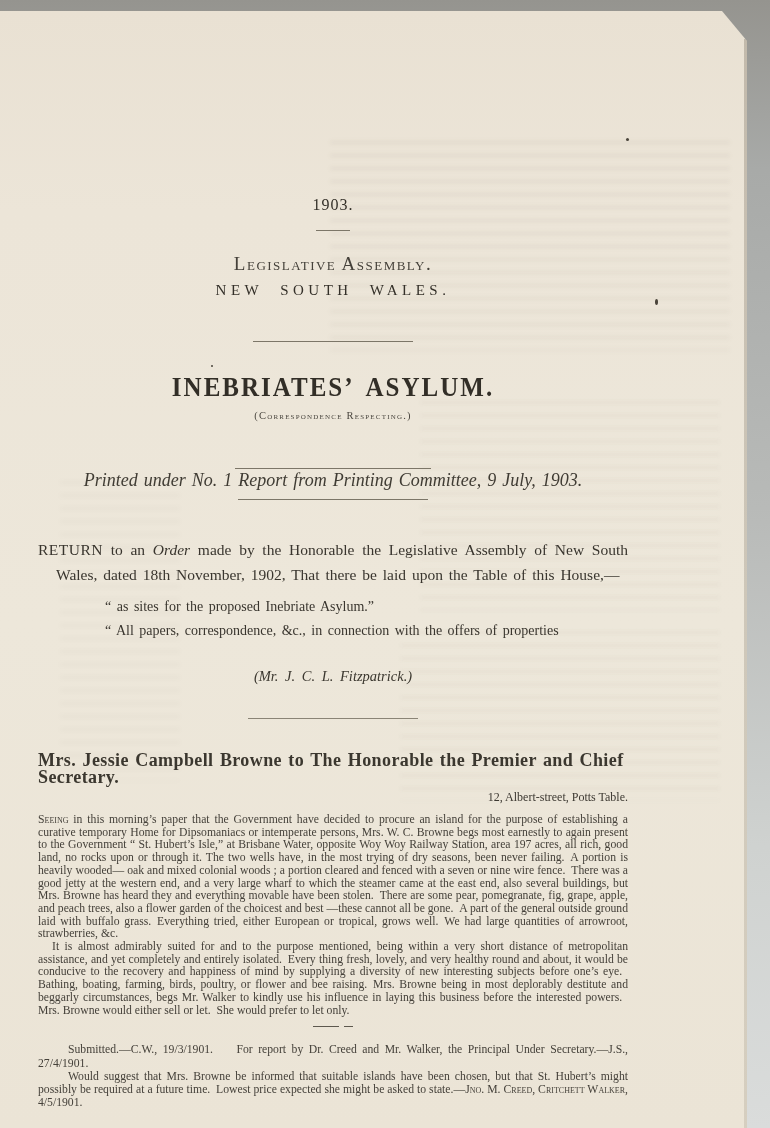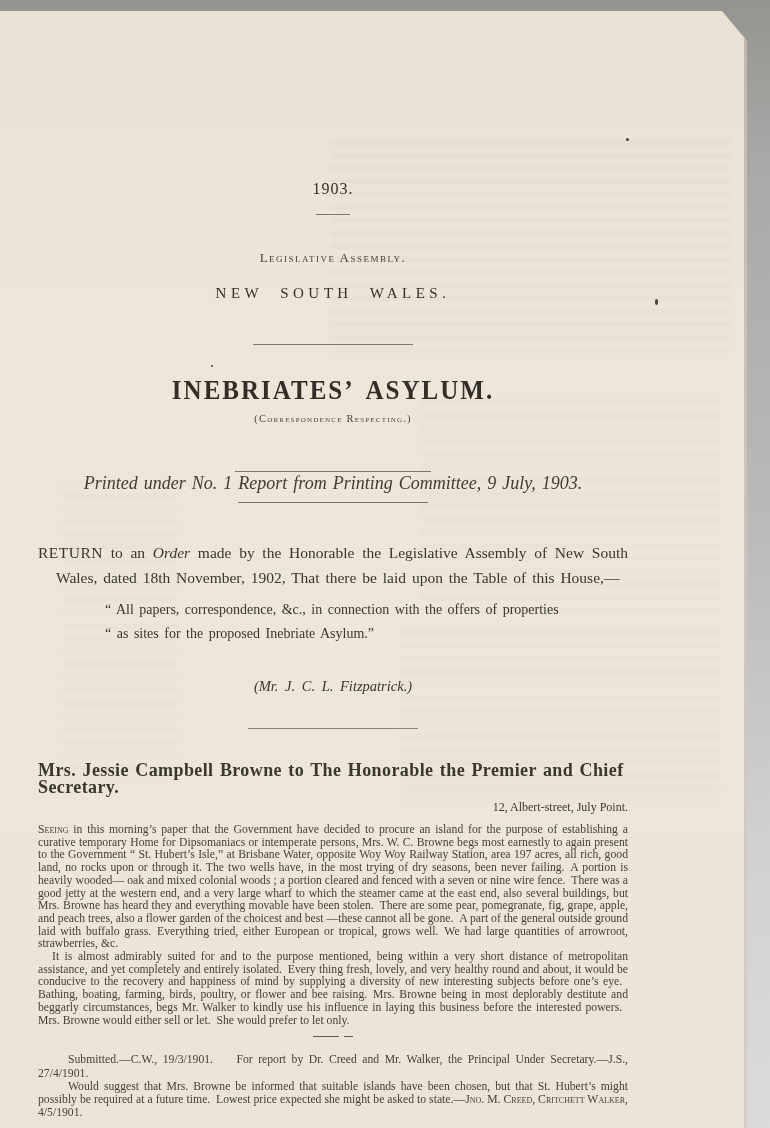--- a/index.html
+++ b/index.html
@@ -24,42 +24,42 @@
   }
   .g1{left:330px;top:130px;width:400px;height:210px;}
   .g2{left:420px;top:390px;width:300px;height:210px;opacity:.45;}
   .g3{left:400px;top:620px;width:320px;height:170px;opacity:.45;}
   .g4{left:60px;top:470px;width:120px;height:300px;opacity:.35;}
   .speck{position:absolute;background:#4a443b;border-radius:50%;}
   .s1{left:655px;top:288px;width:3px;height:6px;}
   .s2{left:626px;top:127px;width:3px;height:3px;}
   .s3{left:211px;top:354px;width:2px;height:2px;}
 
-  .content{position:absolute;left:38px;top:0;width:590px;padding-top:169px;color:#3c3831;}
+  .content{position:absolute;left:38px;top:16px;width:590px;padding-top:169px;color:#3c3831;}
   .center{text-align:center;}
   .rule{height:1px;background:#7c7668;margin-left:auto;margin-right:auto;}
   .rule-xs{width:34px;margin-top:16px;}
   .rule-md{width:160px;margin-top:42px;}
   .rule-mv{width:170px;margin-top:34px;background:#8a8476;}
   .rule-lg{width:196px;margin-top:46px;}
   .rule-lg2{width:190px;margin-top:12px;}
 
   .year{font-size:16px;line-height:18px;letter-spacing:1px;color:#343029;}
-  .assembly{margin-top:35px;font-size:13px;line-height:15px;font-variant:small-caps;letter-spacing:1.5px;color:#45413a;}
-  .state{margin-top:20px;font-size:15px;line-height:17px;letter-spacing:4.5px;word-spacing:9px;color:#343029;}
+  .assembly{margin-top:25px;font-size:19px;line-height:15px;font-variant:small-caps;letter-spacing:1.5px;color:#45413a;}
+  .state{margin-top:11px;font-size:15px;line-height:17px;letter-spacing:4.5px;word-spacing:9px;color:#343029;}
   .title{margin:30px 0 0 0;font-size:25px;line-height:30px;font-weight:700;letter-spacing:2px;word-spacing:6px;
          color:#322e27;transform:scaleY(1.08);transform-origin:center;}
   .subtitle{margin-top:8px;font-size:10.5px;line-height:12px;font-variant:small-caps;letter-spacing:1.2px;color:#4a463f;font-family:Liberation Serif, serif;}
   .note{margin-top:4px;font-size:18px;line-height:14px;font-style:italic;color:#403c34;word-spacing:1.5px;}
 
   .order-para{margin:37px 0 0 0;font-size:15.5px;line-height:25px;text-align:justify;
               padding-left:18px;text-indent:-18px;color:#39352e;word-spacing:2px;}
   .order-para .lead{letter-spacing:.5px;}
   .quotes{margin-top:8px;padding-left:67px;font-size:14px;line-height:24px;color:#39352e;word-spacing:2px;}
-  .mover{margin-top:32px;font-size:14.5px;line-height:16px;font-style:italic;word-spacing:3px;color:#3b372f;}
+  .mover{margin-top:25px;font-size:14.5px;line-height:16px;font-style:italic;word-spacing:3px;color:#3b372f;}
 
   .letter-heading{margin:33px 0 0 0;font-size:18px;line-height:17px;font-weight:700;letter-spacing:.4px;
                   word-spacing:1.5px;color:#3b372f;text-align:left;}
   .address{margin-top:5px;font-size:12px;line-height:13px;text-align:right;color:#3c3831;}
   .body-para{margin:0;font-size:11.7px;line-height:12.7px;text-align:justify;color:#45413a;}
   .body-para.first{margin-top:10px;font-family:Liberation Serif, serif;}
   .body-para.indent{text-indent:14px;}
   .sc{font-variant:small-caps;}
   .dash-rule{margin:9px auto 0 auto;width:40px;height:2px;
              background:linear-gradient(90deg,#5d584e 0 26px,transparent 26px 31px,#5d584e 31px 40px);
@@ -89,29 +89,29 @@
     <h1 class="title center">INEBRIATES’ ASYLUM.</h1>
     <div class="subtitle center">(Correspondence Respecting.)</div>
 
     <div class="rule rule-lg"></div>
     <div class="note center">Printed under No. 1 Report from Printing Committee, 9 July, 1903.</div>
     <div class="rule rule-lg2"></div>
 
     <p class="order-para"><span class="lead">RETURN</span><span> to an </span><i>Order</i><span> made by the Honorable the Legislative Assembly of New South Wales, dated 18th November, 1902, That there be laid upon the Table of this House,—</span></p>
 
     <div class="quotes">
+      <div>“ as sites for the proposed Inebriate Asylum.”</div>
       <div>“ All papers, correspondence, &amp;c., in connection with the offers of properties</div>
-      <div>“ as sites for the proposed Inebriate Asylum.”</div>
     </div>
 
     <div class="mover center">(Mr. J. C. L. Fitzpatrick.)</div>
     <div class="rule rule-mv"></div>
 
     <h2 class="letter-heading">Mrs. Jessie Campbell Browne to The Honorable the Premier and Chief Secretary.</h2>
-    <div class="address">12, Albert-street, July Point.</div>
+    <div class="address">12, Albert-street, Potts Table.</div>
 
     <p class="body-para first"><span class="sc">Seeing</span><span> in this morning’s paper that the Government have decided to procure an island for the purpose of establishing a curative temporary Home for Dipsomaniacs or intemperate persons, Mrs. W. C. Browne begs most earnestly to again present to the Government “ St. Hubert’s Isle,” at Brisbane Water, opposite Woy Woy Railway Station, area 197 acres, all rich, good land, no rocks upon or through it. The two wells have, in the most trying of dry seasons, been never failing. A portion is heavily wooded— oak and mixed colonial woods ; a portion cleared and fenced with a seven or nine wire fence. There was a good jetty at the western end, and a very large wharf to which the steamer came at the east end, also several buildings, but Mrs. Browne has heard they and everything movable have been stolen. There are some pear, pomegranate, fig, grape, apple, and peach trees, also a flower garden of the choicest and best —these cannot all be gone. A part of the general outside ground laid with buffalo grass. Everything tried, either European or tropical, grows well. We had large quantities of arrowroot, strawberries, &amp;c.</span></p>
     <p class="body-para indent">It is almost admirably suited for and to the purpose mentioned, being within a very short distance of metropolitan assistance, and yet completely and entirely isolated. Every thing fresh, lovely, and very healthy round and about, it would be conducive to the recovery and happiness of mind by supplying a diversity of new interesting subjects before one’s eye. Bathing, boating, farming, birds, poultry, or flower and bee raising. Mrs. Browne being in most deplorably destitute and beggarly circumstances, begs Mr. Walker to kindly use his influence in laying this business before the interested powers. Mrs. Browne would either sell or let. She would prefer to let only.</p>
 
     <div class="dash-rule"></div>
 
     <div class="minutes">
       <p class="minute">Submitted.—C.W., 19/3/1901.  For report by Dr. Creed and Mr. Walker, the Principal Under Secretary.—J.S., 27/4/1901.</p>
       <p class="minute"><span>Would suggest that Mrs. Browne be informed that suitable islands have been chosen, but that St. Hubert’s might possibly be required at a future time. Lowest price expected she might be asked to state.—</span><span class="sc">Jno. M. Creed, Critchett Walker</span><span>, 4/5/1901.</span></p>
     </div>

